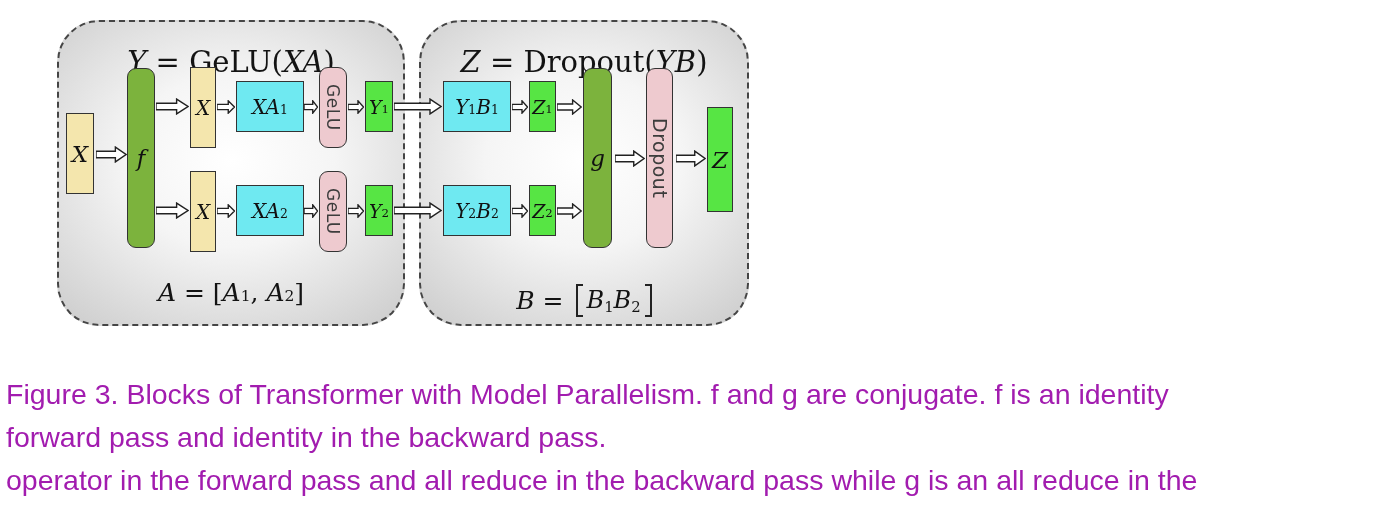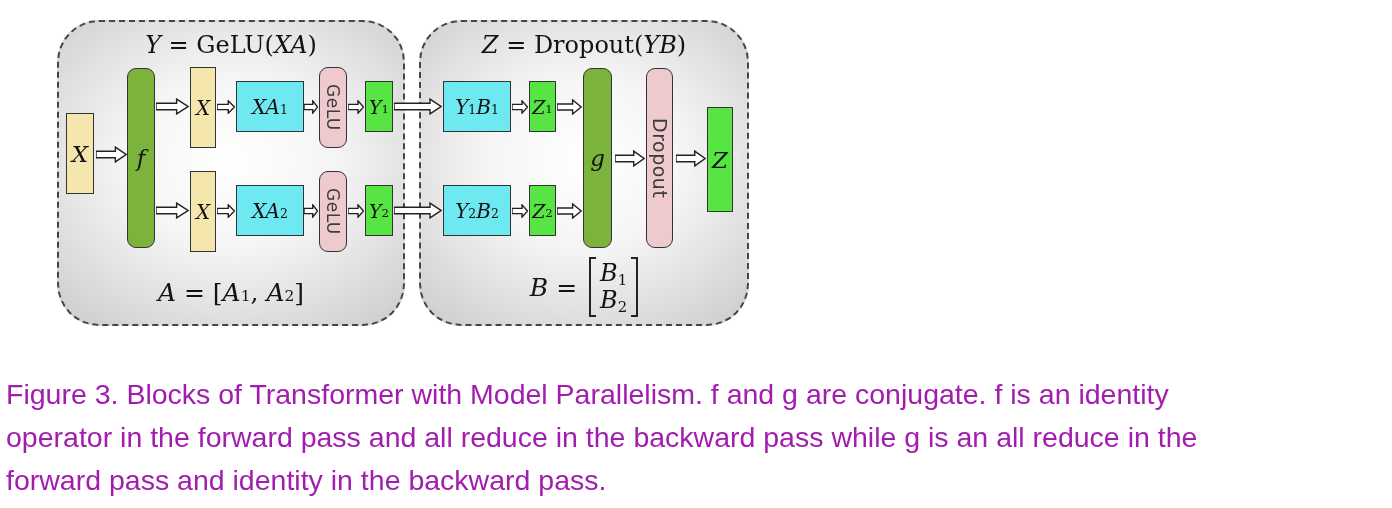--- a/index.html
+++ b/index.html
@@ -14,24 +14,24 @@
   .panel {
     position: absolute;
     border: 2.3px dashed #454545;
     border-radius: 42px;
     background: radial-gradient(ellipse 72% 68% at 50% 46%, #ffffff 0%, #f5f5f5 42%, #e3e3e3 70%, #cfcfcf 100%);
   }
   .panel-left  { left: 57px;  top: 20px; width: 348px; height: 306px; }
   .panel-right { left: 419px; top: 20px; width: 330px; height: 306px; }
 
   .ptitle {
-    position: absolute; top: 9px; left: 0; width: 100%;
+    position: absolute; top: 23px; left: 0; width: 100%;
     text-align: center;
     font-family: "DejaVu Serif", serif;
-    font-size: 24px; color: #131313; white-space: pre;
+    font-size: 29px; color: #131313; white-space: pre;
   }
   .it { font-style: italic; }
 
   .box {
     position: absolute;
     display: flex; align-items: center; justify-content: center;
     border: 1.6px solid #333;
     font-family: "DejaVu Serif", serif;
     color: #111; white-space: nowrap;
   }
@@ -65,21 +65,21 @@
     display: flex; justify-content: center; align-items: center;
     font-family: "DejaVu Serif", serif; color: #131313;
     font-size: 25px; white-space: pre;
   }
   .formula-a { bottom: 17px; }
   .formula-b { bottom: 7px; }
   .mat { display: inline-flex; align-items: stretch; margin-left: 4px; }
   .brk { width: 7px; border: 2.2px solid #222; }
   .brk-l { border-right: none; margin-right: 4px; }
   .brk-r { border-left: none; margin-left: 4px; }
-  .stack { display: flex; flex-direction: column; justify-content: center; line-height: 1.12; font-size: 24px; padding: 3px 0; }
+  .stack { display: flex; flex-direction: row; justify-content: center; line-height: 1.12; font-size: 24px; padding: 3px 0; }
 
   .caption {
     position: absolute; left: 6px; top: 373px; width: 1380px;
     font-size: 28.5px; line-height: 43px; color: #a21caf;
   }
 </style>
 </head>
 <body>
 
 <div class="diagram">
@@ -223,17 +223,17 @@
 
   <svg class="arr" style="left:615px; top:150px;" width="30" height="17" viewBox="0 0 32 16" preserveAspectRatio="none">
       <path d="M0 5 H20 V1 L31 8 L20 15 V11 H0 Z"></path>
     </svg>
   <svg class="arr" style="left:676px; top:150px;" width="30" height="17" viewBox="0 0 32 16" preserveAspectRatio="none">
       <path d="M0 5 H20 V1 L31 8 L20 15 V11 H0 Z"></path>
     </svg>
 
   <div class="caption">
     <div>Figure 3. Blocks of Transformer with Model Parallelism. f and g are conjugate. f is an identity</div>
+    <div>forward pass and identity in the backward pass.</div>
     <div>operator in the forward pass and all reduce in the backward pass while g is an all reduce in the</div>
-    <div>forward pass and identity in the backward pass.</div>
   </div>
 
 </div>
 
 </body></html>

